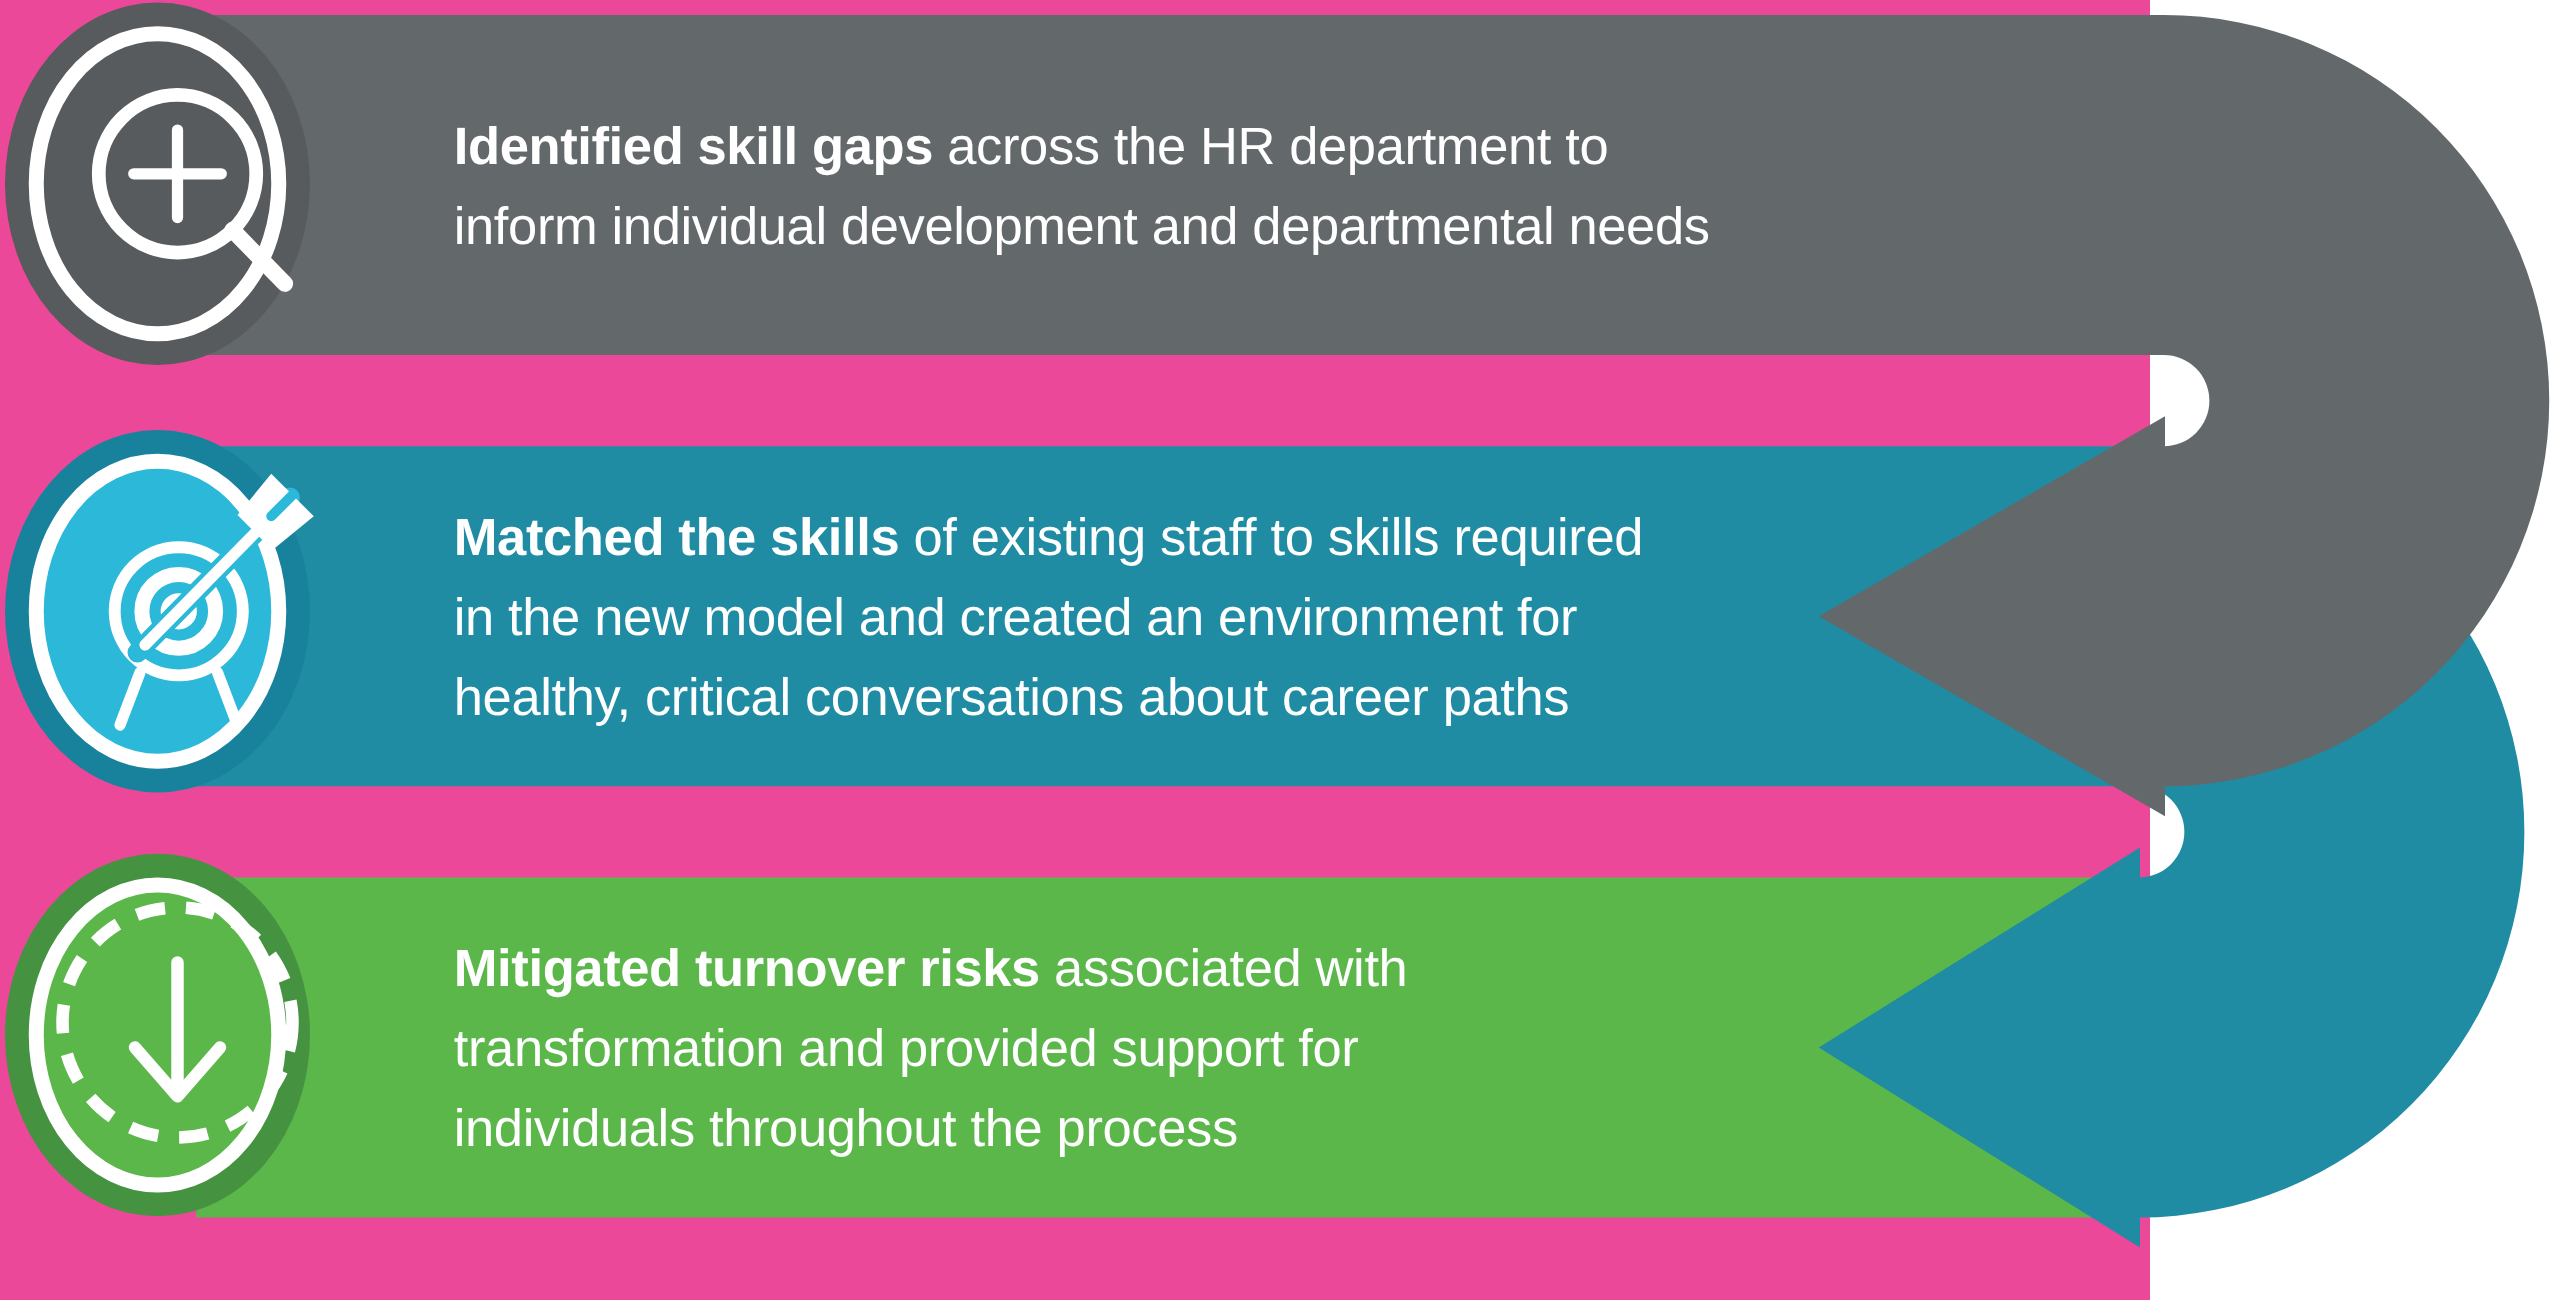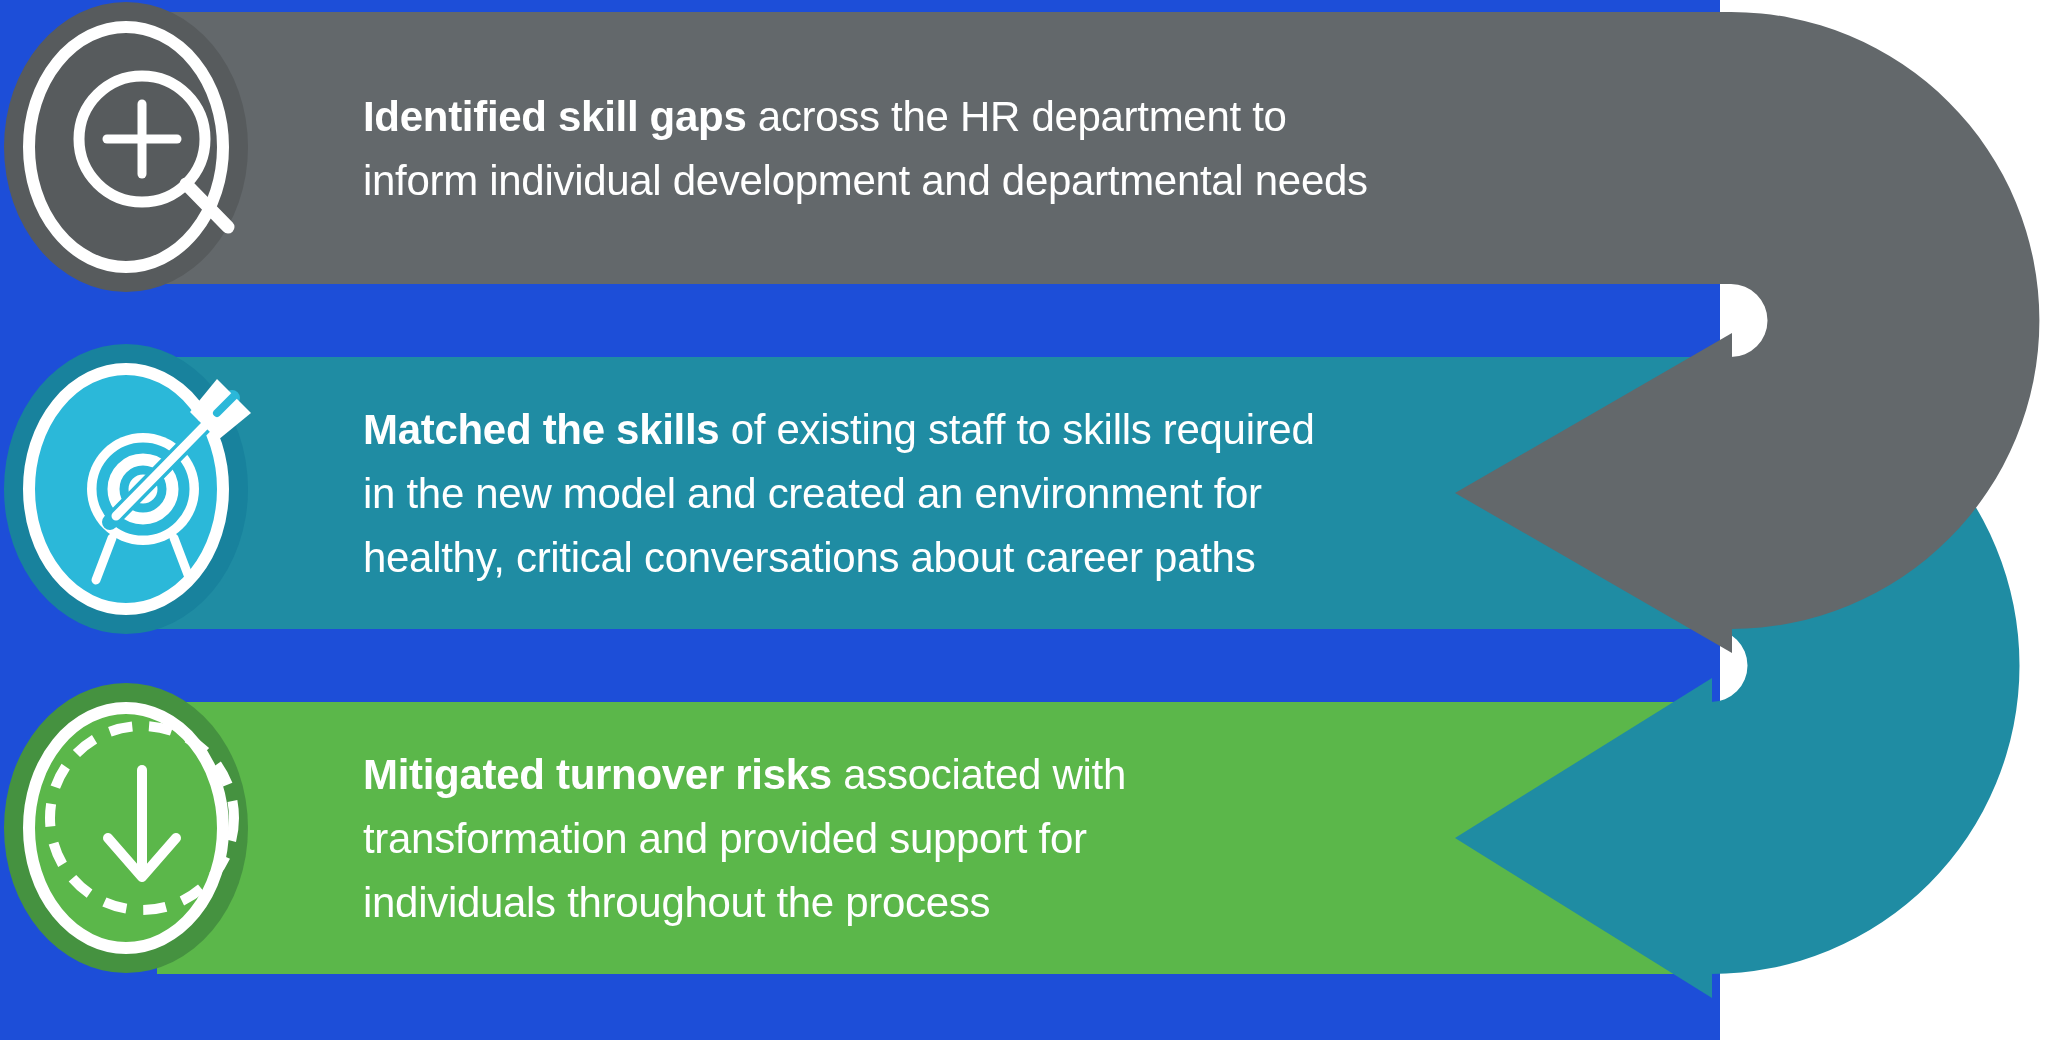--- a/index.html
+++ b/index.html
@@ -7,21 +7,21 @@
     padding: 0;
     background: #ffffff;
     width: 2048px;
     height: 1040px;
     overflow: hidden;
   }
   .stage {
     position: relative;
     width: 1720px;
     height: 1040px;
-    background: #1d4ed8;
+    background: #ec4899;
   }
   svg { display: block; }
   .band-text {
     font-family: "Liberation Sans", sans-serif;
     font-size: 42px;
     letter-spacing: -0.3px;
     fill: #ffffff;
     font-weight: 400;
   }
   .band-text .lead { font-weight: 700; }

